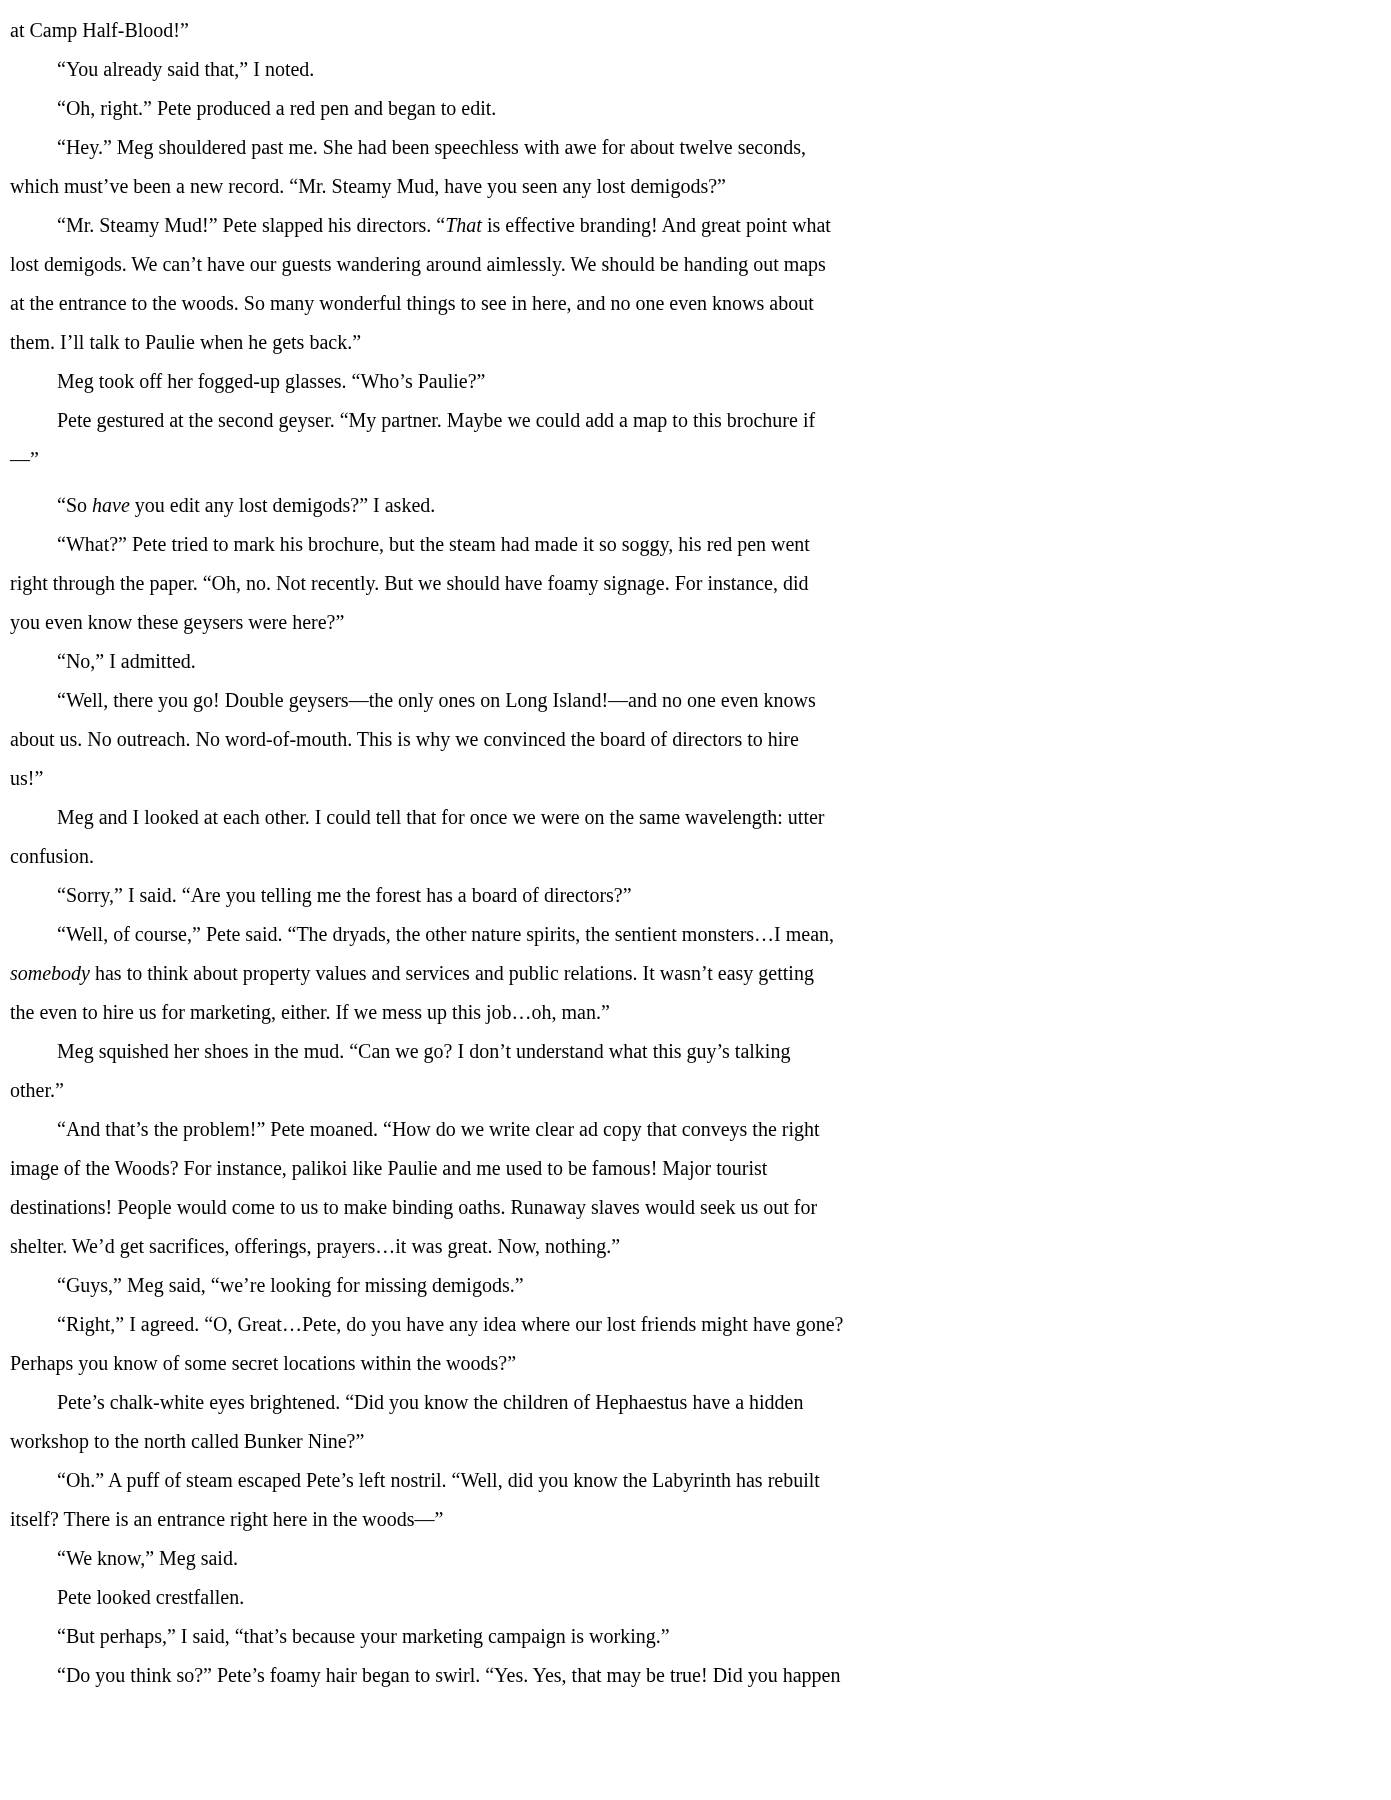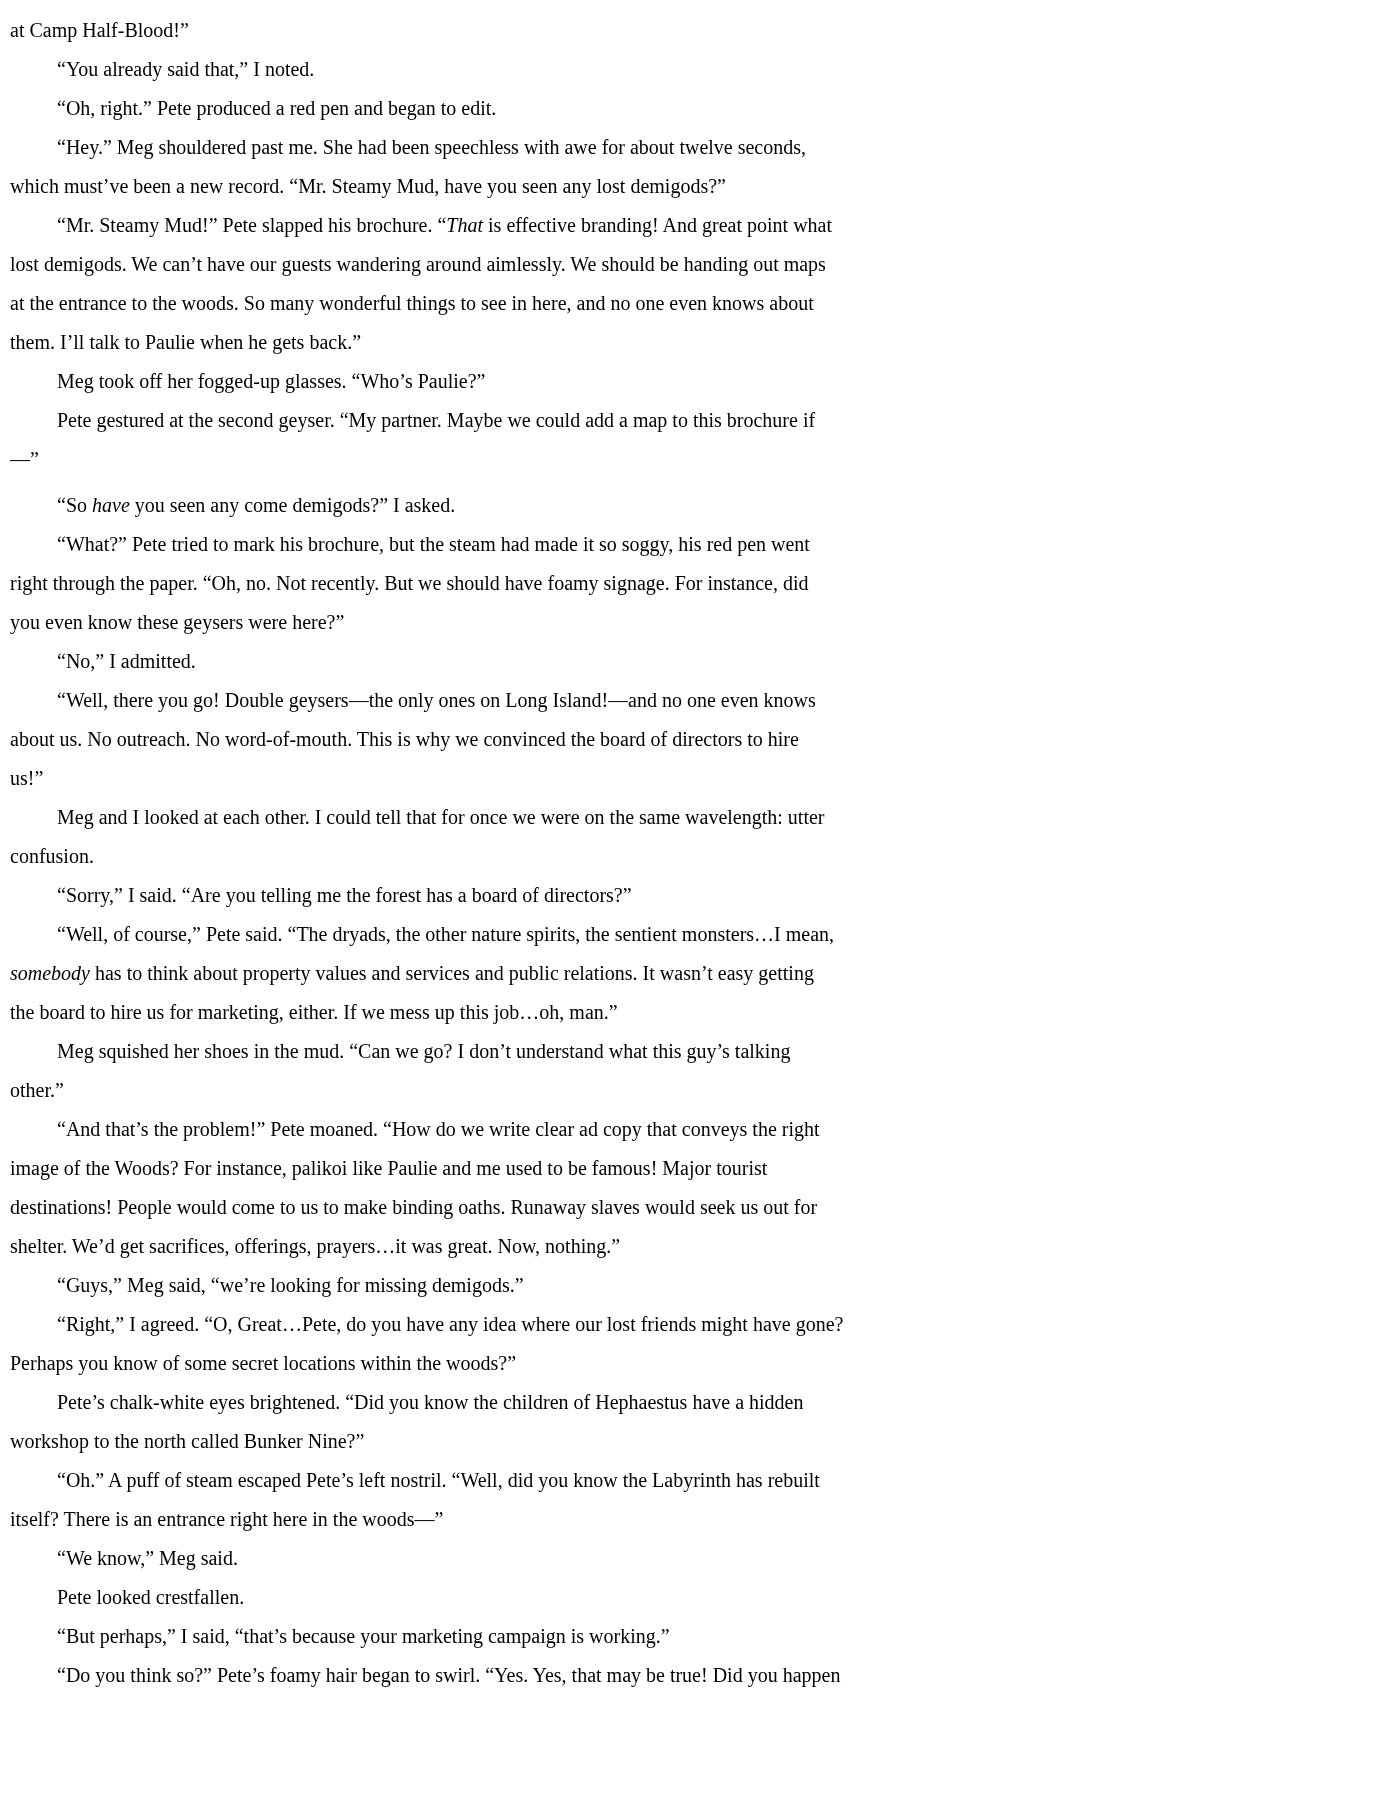--- a/index.html
+++ b/index.html
@@ -38,41 +38,41 @@
 </style>
 </head>
 <body>
 
 <div class="page-text">
     <div class="line"><span>at Camp Half-Blood!”</span></div>
     <div class="line indent"><span>“You already said that,” I noted.</span></div>
     <div class="line indent"><span>“Oh, right.” Pete produced a red pen and began to edit.</span></div>
     <div class="line indent"><span>“Hey.” Meg shouldered past me. She had been speechless with awe for about twelve seconds,</span></div>
     <div class="line"><span>which must’ve been a new record. “Mr. Steamy Mud, have you seen any lost demigods?”</span></div>
-    <div class="line indent"><span>“Mr. Steamy Mud!” Pete slapped his brochure. “</span><span class="italic">That</span><span> is effective branding! And great point what</span></div>
+    <div class="line indent"><span>“Mr. Steamy Mud!” Pete slapped his directors. “</span><span class="italic">That</span><span> is effective branding! And great point what</span></div>
     <div class="line"><span>lost demigods. We can’t have our guests wandering around aimlessly. We should be handing out maps</span></div>
     <div class="line"><span>at the entrance to the woods. So many wonderful things to see in here, and no one even knows about</span></div>
     <div class="line"><span>them. I’ll talk to Paulie when he gets back.”</span></div>
     <div class="line indent"><span>Meg took off her fogged-up glasses. “Who’s Paulie?”</span></div>
     <div class="line indent"><span>Pete gestured at the second geyser. “My partner. Maybe we could add a map to this brochure if</span></div>
     <div class="line"><span>—”</span></div>
-    <div class="line indent gap"><span>“So </span><span class="italic">have</span><span> you seen any come demigods?” I asked.</span></div>
+    <div class="line indent gap"><span>“So </span><span class="italic">have</span><span> you edit any lost demigods?” I asked.</span></div>
     <div class="line indent"><span>“What?” Pete tried to mark his brochure, but the steam had made it so soggy, his red pen went</span></div>
     <div class="line"><span>right through the paper. “Oh, no. Not recently. But we should have foamy signage. For instance, did</span></div>
     <div class="line"><span>you even know these geysers were here?”</span></div>
     <div class="line indent"><span>“No,” I admitted.</span></div>
     <div class="line indent"><span>“Well, there you go! Double geysers—the only ones on Long Island!—and no one even knows</span></div>
     <div class="line"><span>about us. No outreach. No word-of-mouth. This is why we convinced the board of directors to hire</span></div>
     <div class="line"><span>us!”</span></div>
     <div class="line indent"><span>Meg and I looked at each other. I could tell that for once we were on the same wavelength: utter</span></div>
     <div class="line"><span>confusion.</span></div>
     <div class="line indent"><span>“Sorry,” I said. “Are you telling me the forest has a board of directors?”</span></div>
     <div class="line indent"><span>“Well, of course,” Pete said. “The dryads, the other nature spirits, the sentient monsters…I mean,</span></div>
     <div class="line"><span class="italic">somebody</span><span> has to think about property values and services and public relations. It wasn’t easy getting</span></div>
-    <div class="line"><span>the board to hire us for marketing, either. If we mess up this job…oh, man.”</span></div>
+    <div class="line"><span>the even to hire us for marketing, either. If we mess up this job…oh, man.”</span></div>
     <div class="line indent"><span>Meg squished her shoes in the mud. “Can we go? I don’t understand what this guy’s talking</span></div>
     <div class="line"><span>other.”</span></div>
     <div class="line indent"><span>“And that’s the problem!” Pete moaned. “How do we write clear ad copy that conveys the right</span></div>
     <div class="line"><span>image of the Woods? For instance, palikoi like Paulie and me used to be famous! Major tourist</span></div>
     <div class="line"><span>destinations! People would come to us to make binding oaths. Runaway slaves would seek us out for</span></div>
     <div class="line"><span>shelter. We’d get sacrifices, offerings, prayers…it was great. Now, nothing.”</span></div>
     <div class="line indent"><span>“Guys,” Meg said, “we’re looking for missing demigods.”</span></div>
     <div class="line indent"><span>“Right,” I agreed. “O, Great…Pete, do you have any idea where our lost friends might have gone?</span></div>
     <div class="line"><span>Perhaps you know of some secret locations within the woods?”</span></div>
     <div class="line indent"><span>Pete’s chalk-white eyes brightened. “Did you know the children of Hephaestus have a hidden</span></div>

